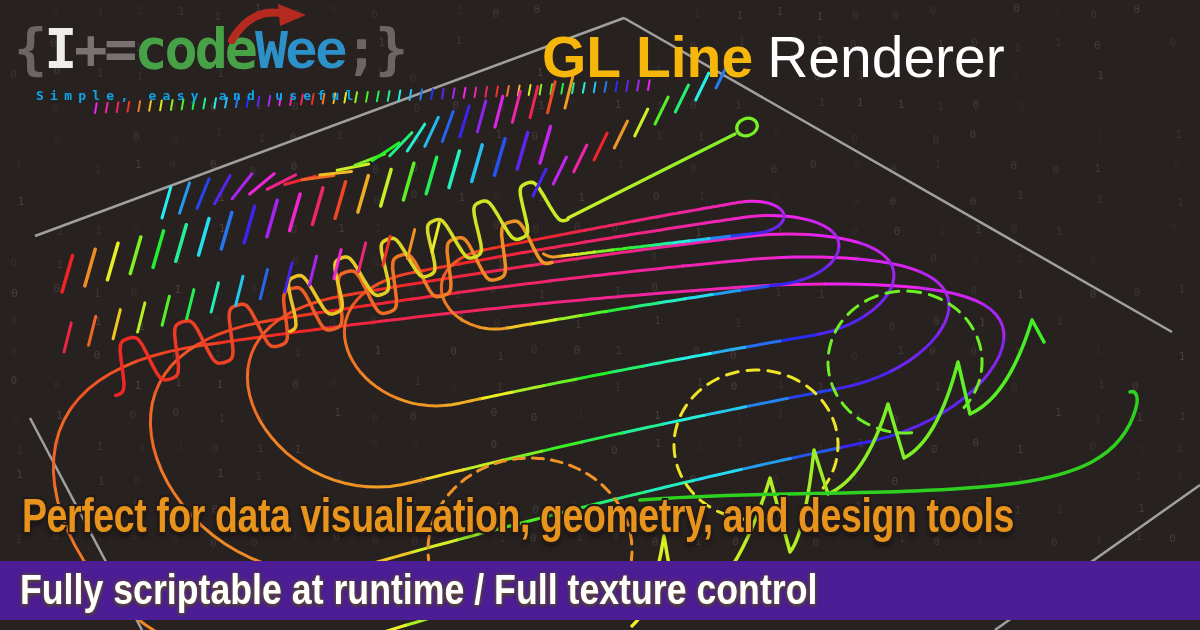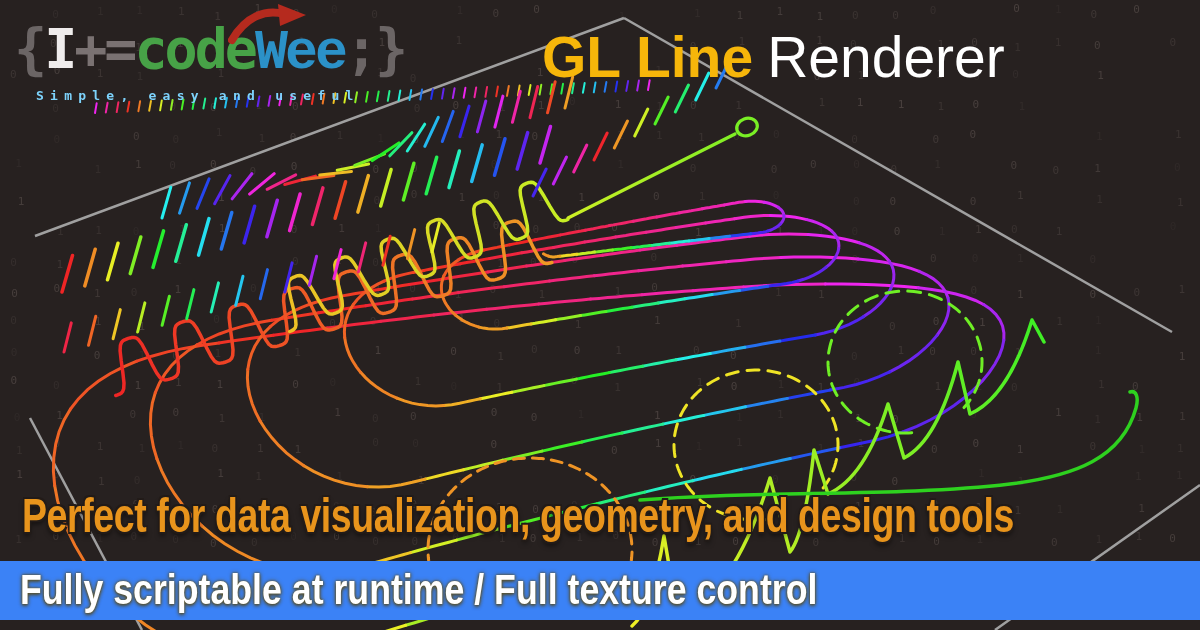--- a/index.html
+++ b/index.html
@@ -5,27 +5,27 @@
   html,body{margin:0;padding:0;background:#141010;}
   #card{position:relative;width:1200px;height:630px;overflow:hidden;background:#272120;font-family:"Liberation Sans",sans-serif;}
   #scene{position:absolute;left:0;top:0;width:1200px;height:630px;}
   .logo-line{position:absolute;left:14px;top:18px;font-family:"DejaVu Sans Mono",monospace;font-weight:bold;font-size:55px;letter-spacing:-3px;white-space:nowrap;line-height:1.15;}
   .lg-sym{color:#6b6565;}
   .lg-i{color:#efecec;}
   .lg-op{color:#7a7272;}
   .lg-code{color:#47a247;}
   .lg-wee{color:#2b91c8;font-family:Liberation Mono, monospace;}
   .logo-arrow{position:absolute;left:228px;top:4px;}
-  .tagline{position:absolute;left:36px;top:88px;font-family:"DejaVu Sans Mono",monospace;font-weight:bold;font-size:13px;letter-spacing:0.48em;color:#7dd3fc;white-space:nowrap;}
+  .tagline{position:absolute;left:36px;top:88px;font-family:"DejaVu Sans Mono",monospace;font-weight:bold;font-size:13px;letter-spacing:0.48em;color:#0ea5e9;white-space:nowrap;}
   .title{position:absolute;left:542px;top:24px;font-size:57px;white-space:nowrap;}
   .title .t1{color:#f6b60a;font-weight:700;}
   .title .t2{color:#ffffff;font-weight:400;margin-left:14px;}
   .caption{position:absolute;left:22px;top:488px;font-size:48px;font-weight:700;color:#e8941c;white-space:nowrap;transform:scaleX(0.78);transform-origin:left center;letter-spacing:-0.5px;
     text-shadow:2px 2px 0 #221b18,-2px 2px 0 #221b18,2px -2px 0 #221b18,-2px -2px 0 #221b18,0 4px 6px rgba(0,0,0,.55);}
-  .footer-bar{position:absolute;left:0;top:561px;width:1200px;height:59px;background:#3b82f6;}
+  .footer-bar{position:absolute;left:0;top:561px;width:1200px;height:59px;background:#4c1d95;}
   .footer-bar .bar-text{position:absolute;left:20px;top:0;height:59px;line-height:58px;font-size:42px;font-weight:700;color:#ffffff;white-space:nowrap;transform:scaleX(0.85);transform-origin:left center;
     text-shadow:0 0 5px rgba(96,84,38,.95),0 2px 4px rgba(80,70,30,.85),0 0 2px rgba(96,84,38,.9);}
 </style>
 </head>
 <body>
 
 <div id="card">
 
   <svg id="scene" viewBox="0 0 1200 630" xmlns="http://www.w3.org/2000/svg">
       <defs>

